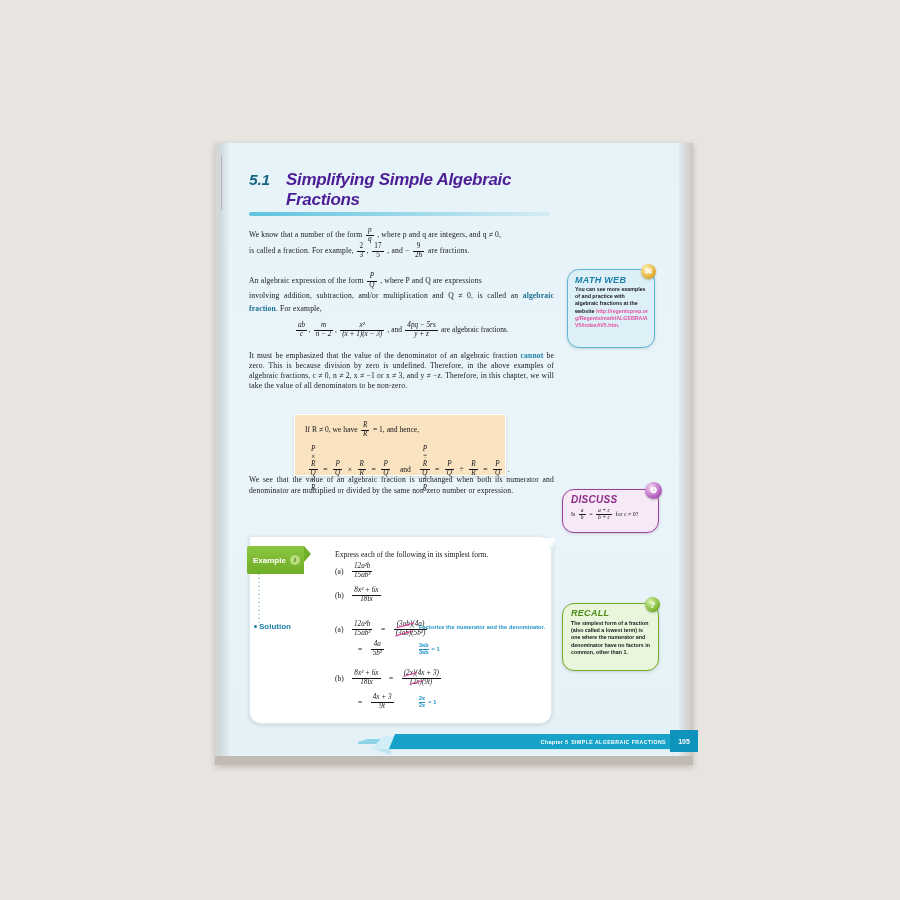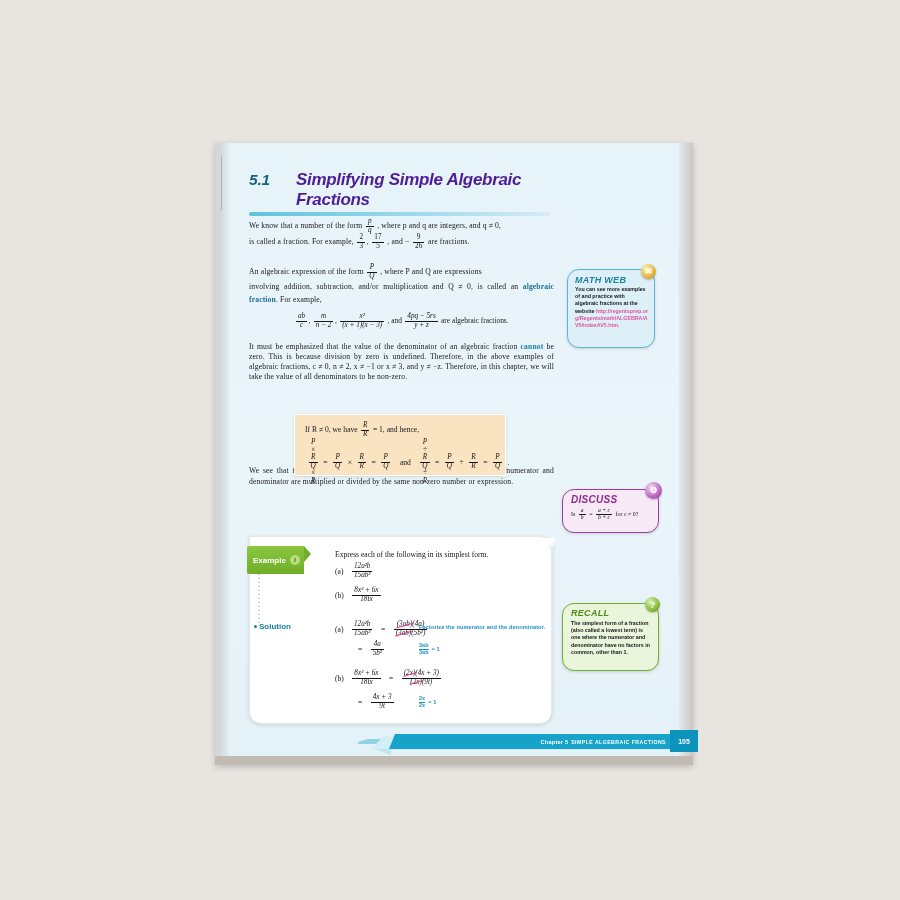--- a/index.html
+++ b/index.html
@@ -72,21 +72,21 @@
   .content {
     position: absolute;
     left: 249px; top: 170px;
     width: 305px;
   }
 
   
   .sec-head {
     display: flex;
     align-items: baseline;
-    gap: 26px;
+    gap: 16px;
     color: #18657f;
   }
   .sec-num {
     font-family: "Liberation Sans", sans-serif;
     font-weight: bold;
     font-size: 15.5px;
     font-style: italic;
     color: #17657f;
     letter-spacing: -0.2px;
   }
@@ -106,21 +106,21 @@
     border-radius: 2px;
   }
 
   
   p.body {
     font-family: "Liberation Serif", serif;
     font-size: 7.6px;
     line-height: 11.3px;
     color: #16161a;
     text-align: justify;
-    margin: 2px 0 0 0;
+    margin: 11px 0 0 0;
     letter-spacing: 0.15px;
   }
   p.body.tight { line-height: 10.2px; }
   .blue-term { color: #1b6f92; font-weight: bold; }
   .blue-word { color: #1b7fa5; font-weight: bold; }
 
   
   .frac {
     display: inline-block;
     vertical-align: -0.55em;
@@ -146,21 +146,21 @@
     left: 294px; top: 414px;
     width: 212px; height: 62px;
     background: #fae3c0;
     border: 1px solid #ffffff;
     box-shadow: 0 1px 3px rgba(0,0,0,0.12);
     box-sizing: border-box;
     padding: 7px 10px;
   }
   .orange-l1 { font-size: 7.6px; color:#16161a; }
   .orange-l2 {
-    margin-top: 1px;
+    margin-top: 8px;
     font-size: 7.6px;
     color:#16161a;
     display:flex;
     align-items:center;
     gap:4px;
     padding-left: 2px;
   }
 
   
   .example-card {

